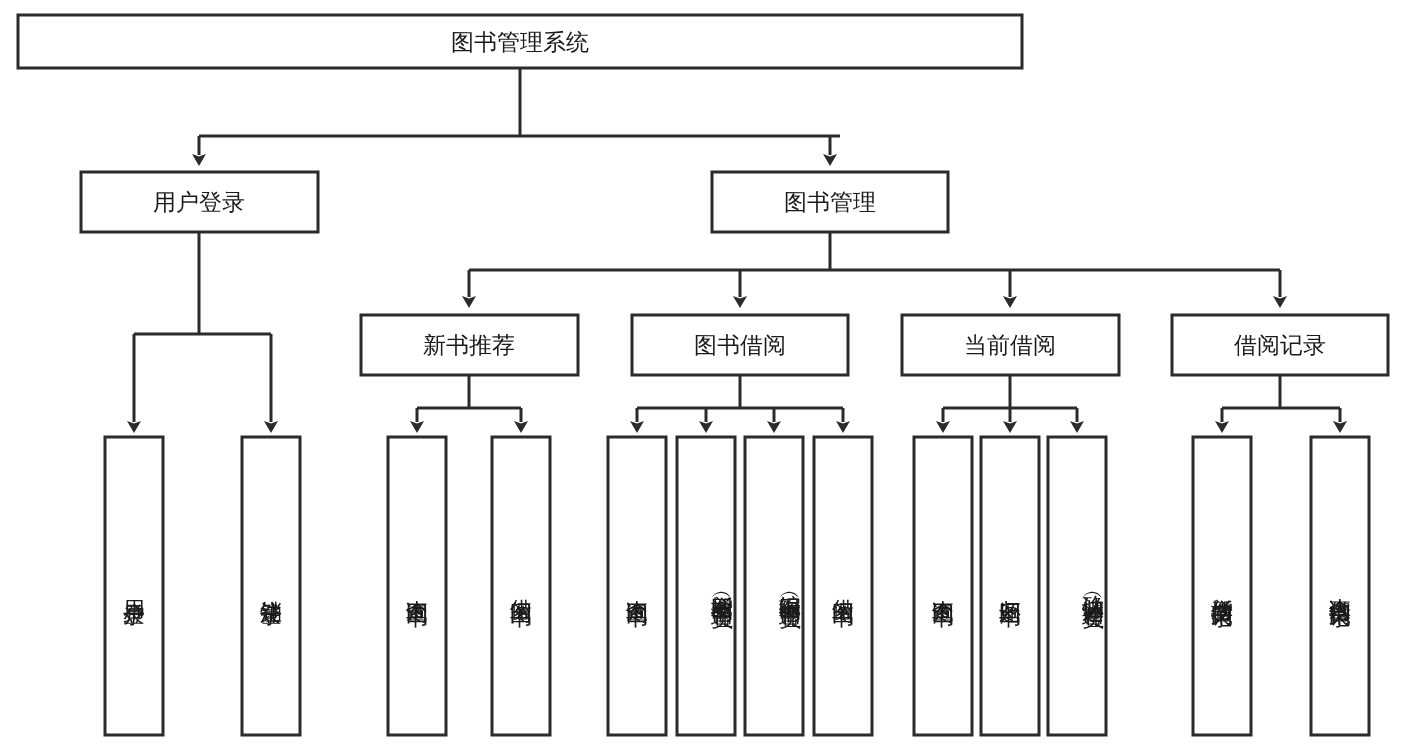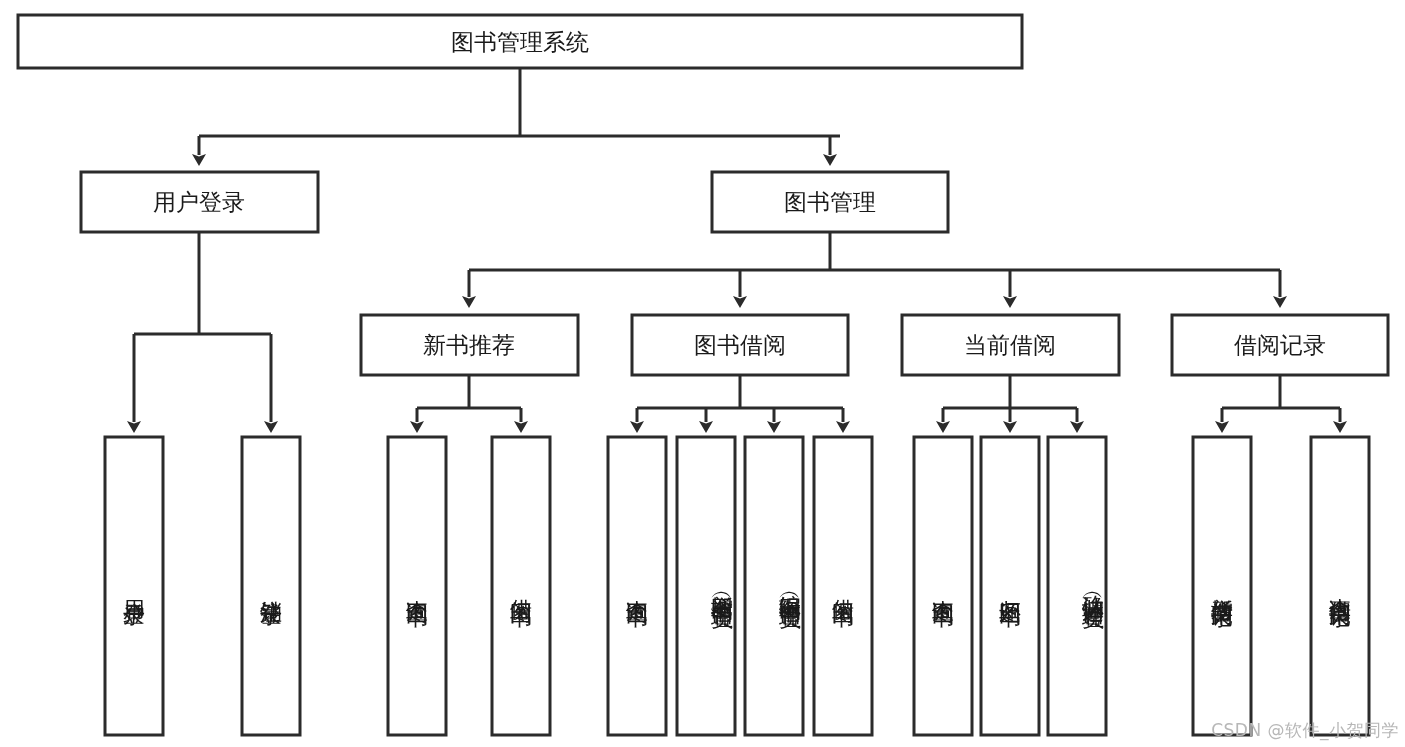--- a/index.html
+++ b/index.html
@@ -220,15 +220,14 @@
   <div class="node-label-v" style="left:608px; top:437px; width:58px; height:298px;">查询图书</div>
   <div class="node-label-v" style="left:677px; top:437px; width:58px; height:298px; align-items:flex-start;">新增图书（管理员）</div>
   <div class="node-label-v" style="left:745px; top:437px; width:58px; height:298px; align-items:flex-start;">编辑图书（管理员）</div>
   <div class="node-label-v" style="left:814px; top:437px; width:58px; height:298px;">借阅图书</div>
   <div class="node-label-v" style="left:914px; top:437px; width:58px; height:298px;">查询图书</div>
   <div class="node-label-v" style="left:981px; top:437px; width:58px; height:298px;">归还图书</div>
   <div class="node-label-v" style="left:1048px; top:437px; width:58px; height:298px; align-items:flex-start;">确认归还（管理员）</div>
   <div class="node-label-v" style="left:1193px; top:437px; width:58px; height:298px;">新增借阅记录</div>
   <div class="node-label-v" style="left:1311px; top:437px; width:58px; height:298px;">查询借阅记录</div>
 
-  <div class="watermark">CSDN @软件_小贺同学</div>
 
 </div>
 
 </body></html>

